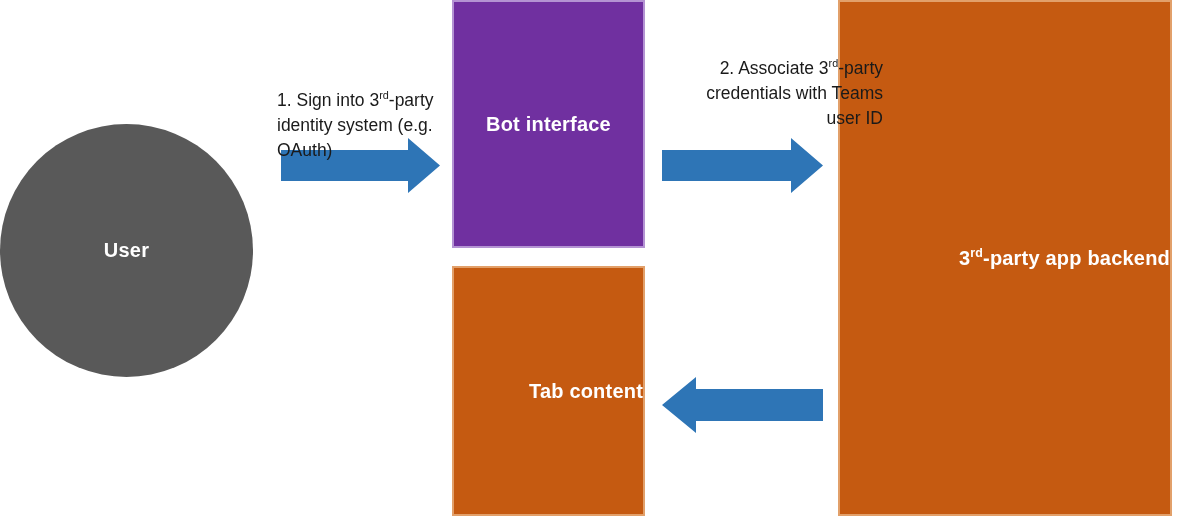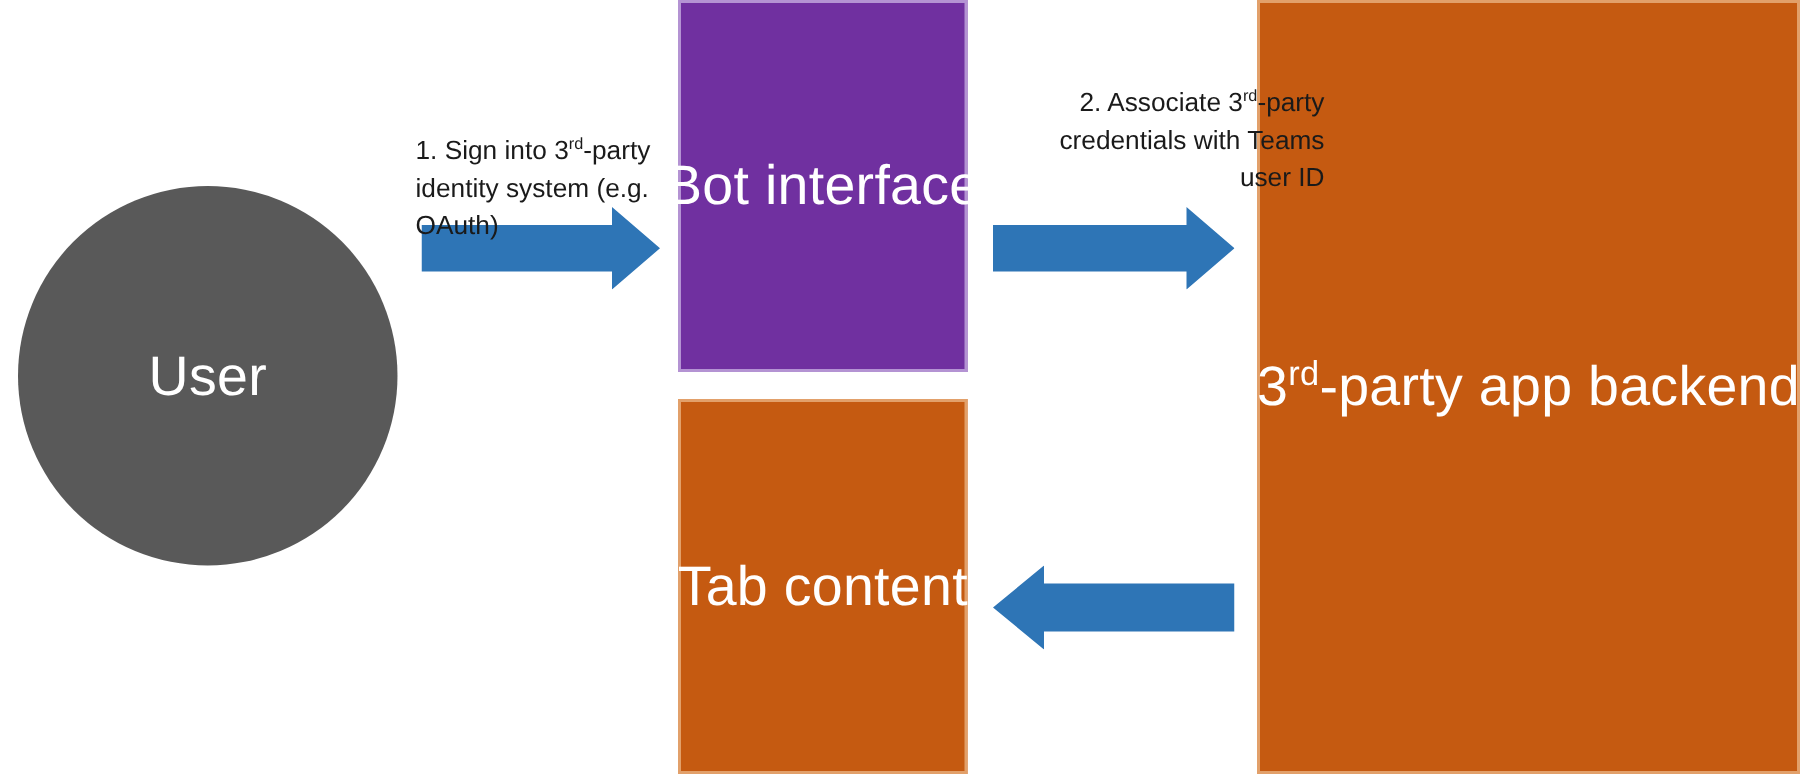--- a/index.html
+++ b/index.html
@@ -16,54 +16,55 @@
   .node {
     position: absolute;
     display: flex;
     align-items: center;
     justify-content: center;
     box-sizing: border-box;
   }
 
   .node-label {
     color: var(--node-label-text, #fff);
-    font-size: 37px;
-    font-weight: 400;
+    font-size: 20px;
+    font-weight: 700;
     letter-spacing: 0.2px;
     white-space: nowrap;
     text-align: center;
   }
 
   .circle {
     left: 0px; top: 124px;
     width: 253px; height: 253px;
     border-radius: 50%;
     background: var(--user-circle-fill, #595959);
-    margin-left: 12px;
   }
 
   .box-bot {
     left: 452px; top: 0px;
     width: 193px; height: 248px;
     background: var(--bot-box-fill, #7030A0);
     border: 2px solid var(--bot-box-border, #B493D3);
   }
 
   .box-tab {
     left: 452px; top: 266px;
     width: 193px; height: 250px;
     background: var(--orange-box-fill, #C55A11);
     border: 2px solid var(--orange-box-border, #E2A06A);
+    justify-content: flex-end;
   }
 
   .box-backend {
     left: 838px; top: 0px;
-    width: 362px; height: 516px;
+    width: 334px; height: 516px;
     background: var(--orange-box-fill, #C55A11);
     border: 2px solid var(--orange-box-border, #E2A06A);
+    justify-content: flex-end;
   }
 
   .arrow { position: absolute; display: block; }
   .arrow polygon { fill: var(--arrow-fill, #2E75B6); }
   .arrow-1 { left: 281px; top: 138px; }
   .arrow-2 { left: 662px; top: 138px; }
   .arrow-3 { left: 662px; top: 377px; }
 
   .step {
     position: absolute;

